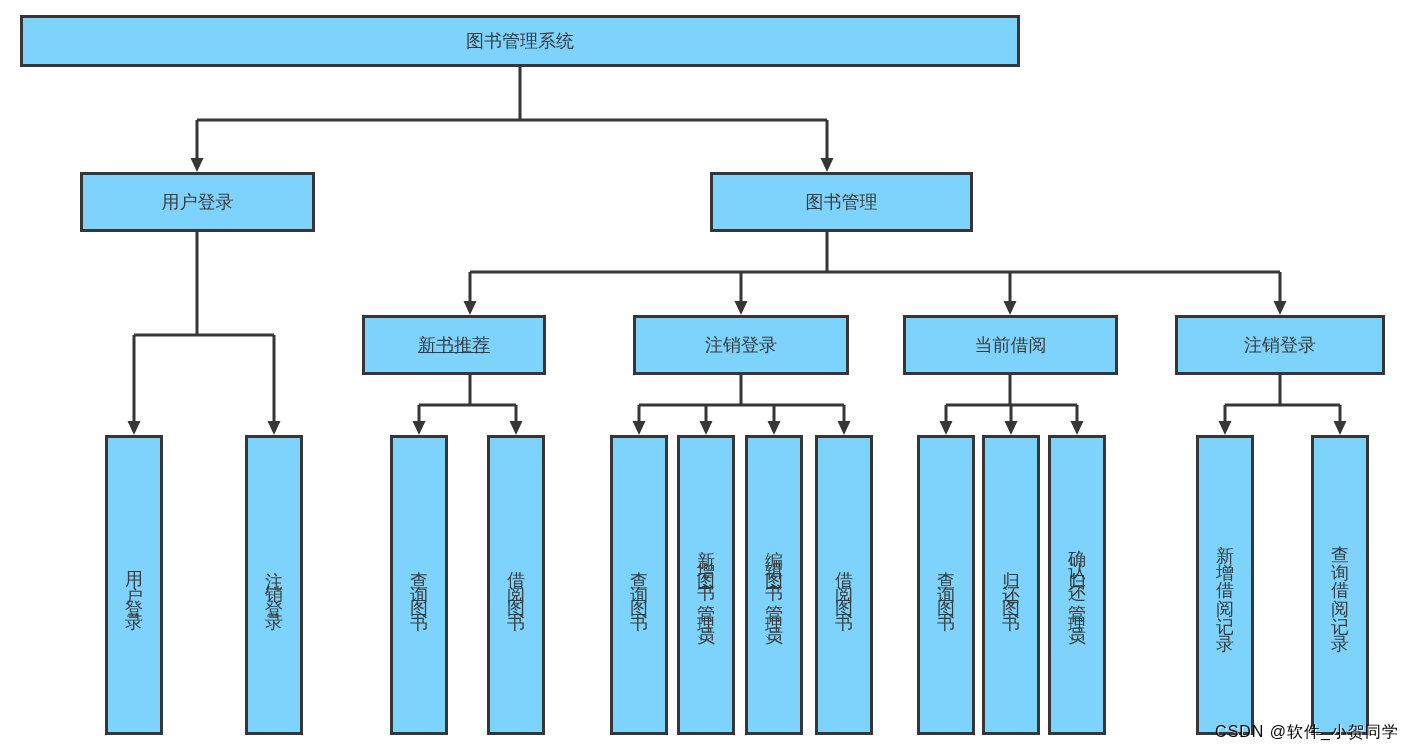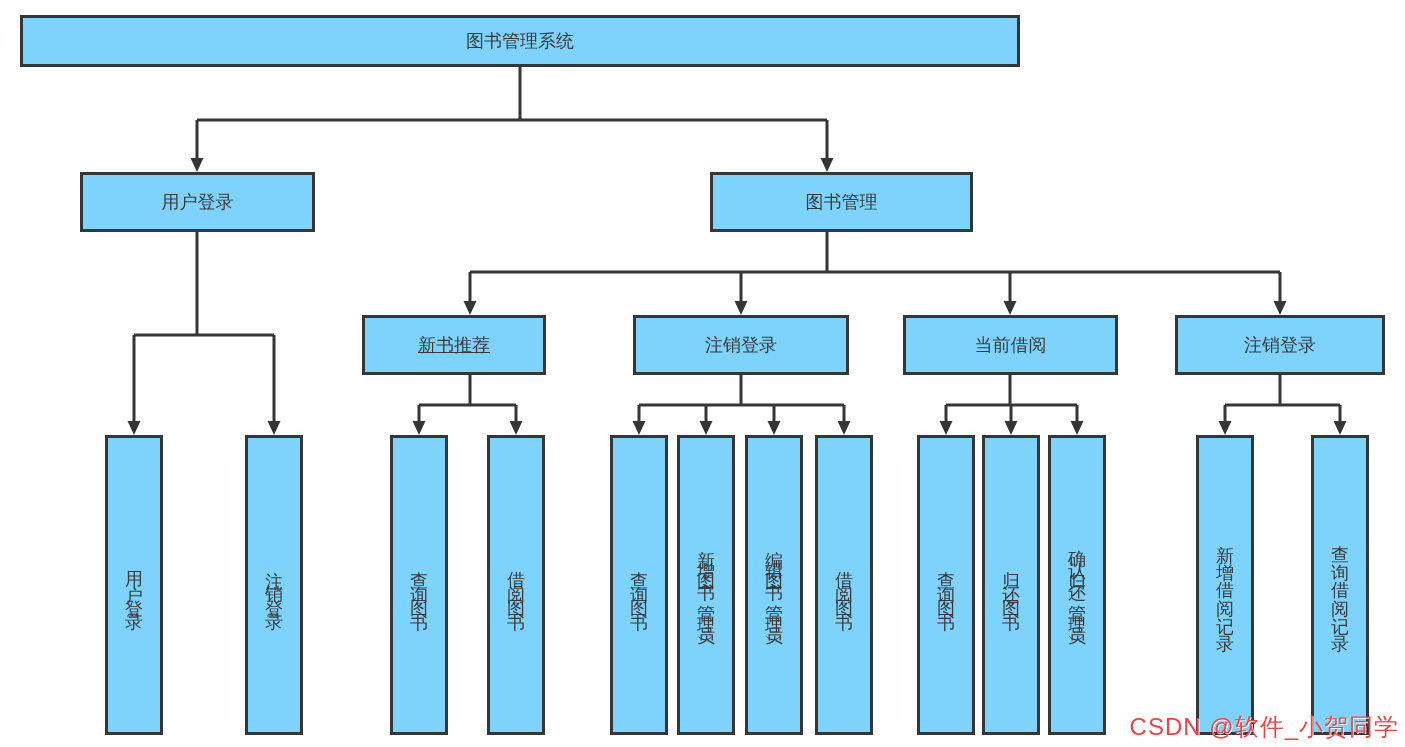--- a/index.html
+++ b/index.html
@@ -25,22 +25,22 @@
     color:#3a3a3a;
     font-size:18px;
   }
   .ls-4{letter-spacing:14px;}
   .ls-6{letter-spacing:18px;}
   .ls-9{letter-spacing:11px;}
   .watermark{
     position:absolute;
     right:6px;
     bottom:4px;
-    font-size:24px;
-    color:#ef4444;
+    font-size:16px;
+    color:#000000;
     text-shadow:1px 1px 0 rgba(255,255,255,0.9);
     letter-spacing:1px;
   }
 </style>
 </head>
 <body>
 
 <div class="stage">
 
   <svg class="wires" width="1405" height="747" viewBox="0 0 1405 747">

